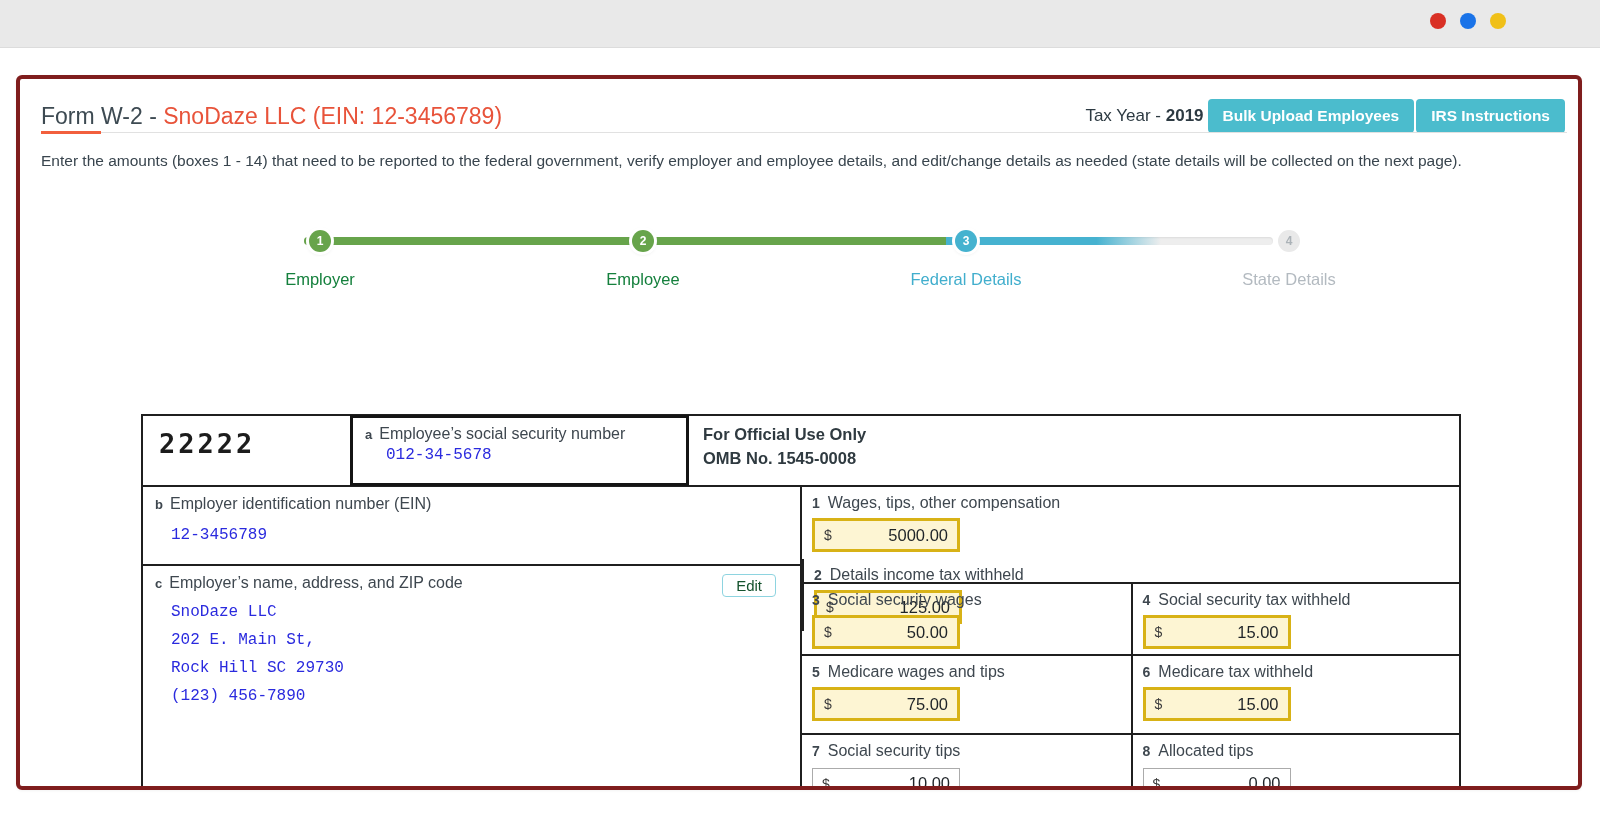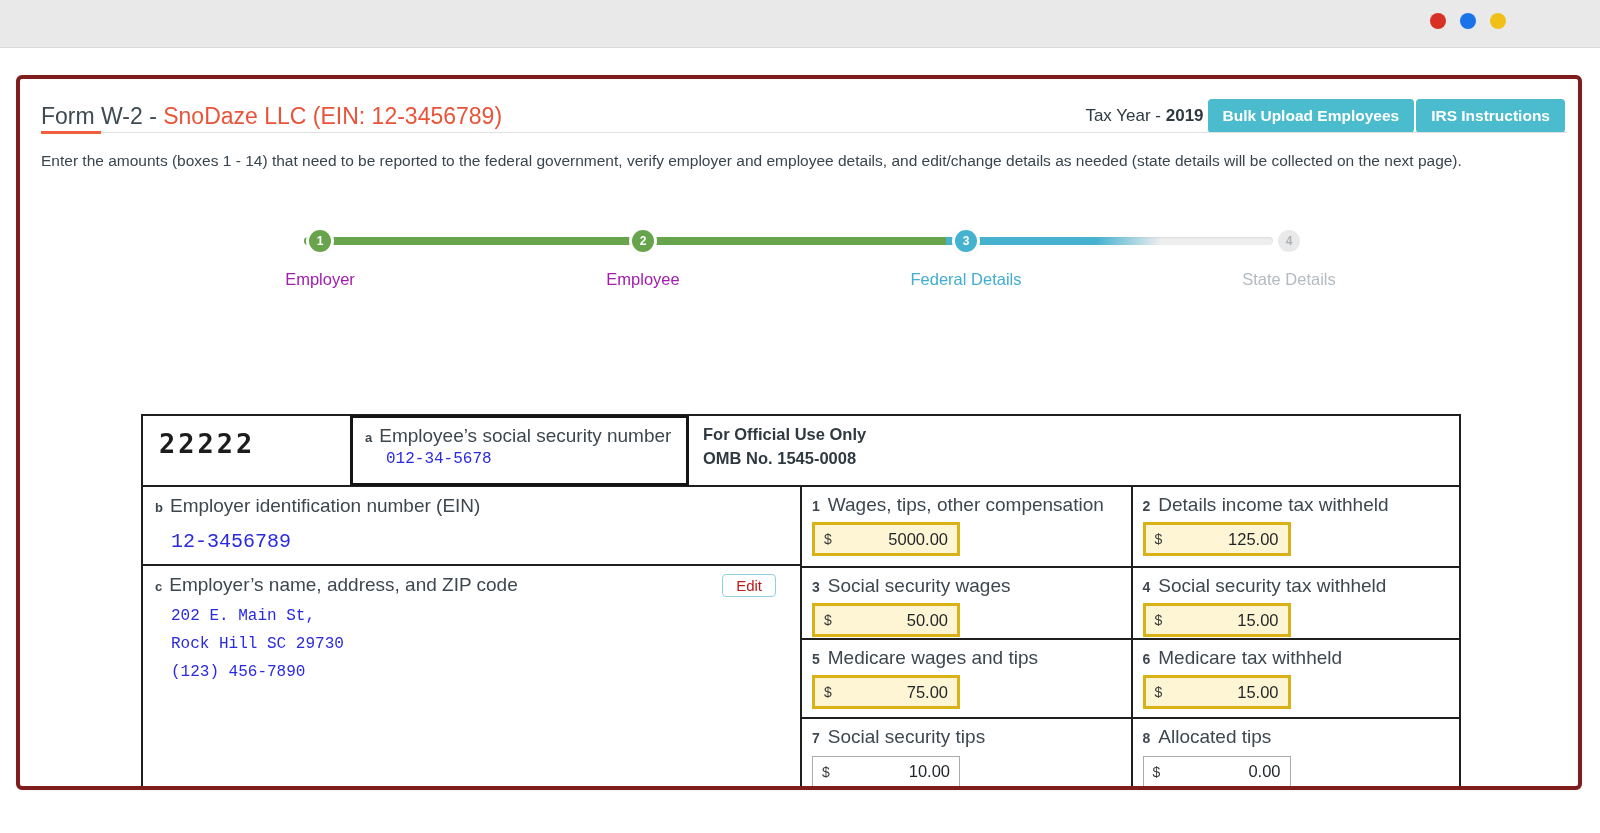--- a/index.html
+++ b/index.html
@@ -43,21 +43,21 @@
   .track { left:284px; width:969px; background:#eeeeee; box-shadow:inset 0 1px 2px rgba(0,0,0,0.08); }
   .seg-green { left:284px; width:646px; background:#67a44b; }
   .seg-blue { left:926px; width:215px; background:linear-gradient(to right,#46b2d0 0%,#46b2d0 70%,rgba(70,178,208,0) 100%); border-radius:0 4px 4px 0; }
   .circle { position:absolute; top:13px; width:22px; height:22px; border-radius:50%;
     display:flex; align-items:center; justify-content:center; font-size:12px; font-weight:bold;
     color:#fff; box-shadow:0 0 0 3px #ffffff, 0 1px 4px rgba(0,0,0,0.25); cursor:pointer; }
   .circle.done { background:#67a44b; }
   .circle.active { background:#45b2cf; }
   .circle.todo { background:#e9e9e9; color:#abb2b7; box-shadow:0 0 0 3px #ffffff, 0 1px 3px rgba(0,0,0,0.12); }
   .step-label { position:absolute; top:53px; width:220px; text-align:center; font-size:16.5px; cursor:pointer; }
-  .step-label.done { color:#a21caf; }
+  .step-label.done { color:#15803d; }
   .step-label.active { color:#41aecd; }
   .step-label.todo { color:#b3bac0; }
   .c1{ left:289px; } .c2{ left:612px; } .c3{ left:935px; } .c4{ left:1258px; }
   .l1{ left:190px; } .l2{ left:513px; } .l3{ left:836px; } .l4{ left:1159px; }
 
   
   .sumbar { position:absolute; left:121px; top:256px; width:1320px; height:48px;
     border:1px solid #e3e3e3; border-radius:4px; background:#fff; display:flex;
     align-items:center; box-shadow:1px 2px 3px rgba(0,0,0,0.05); font-size:16.5px; }
   .sum-half { display:flex; align-items:center; padding-left:14px; width:50%; }
@@ -68,38 +68,38 @@
   .w2 { position:absolute; left:121px; top:335px; width:1320px; height:450px;
     border:2px solid #1f1f1f; border-bottom:none; background:#fff; color:#3e474f; }
   .rowA { display:flex; height:71px; border-bottom:2px solid #1f1f1f; }
   .cell-code { width:207px; padding:12px 0 0 16px;
     font-family:"DejaVu Sans Mono", monospace; font-weight:bold; font-size:27px;
     letter-spacing:3px; color:#1c1c1c; }
   .cell-ssn { width:339px; border:3px solid #141414; margin:-1px 0 -1px 0; padding:7px 12px; }
   .cell-official { flex:1; padding:7px 14px; font-size:16.5px; font-weight:600; color:#2f3a40; line-height:1.45; }
   .letter { font-weight:bold; font-size:13px; margin-right:7px; }
   .boxnum { font-weight:bold; font-size:14px; margin-right:8px; }
-  .box-label { font-size:19px; }
+  .box-label { font-size:16px; }
   .blue { color:#2a2ade;font-family:Liberation Mono, monospace; }
   .ssn-val { margin:3px 0 0 21px; font-size:16px; }
 
   .w2-body { display:flex; height:377px; }
   .col-left { width:658px; display:flex; flex-direction:column; }
   .col-right { width:660px; border-left:2px solid #1f1f1f; display:flex; flex-direction:column; }
   .row-b { height:79px; border-bottom:2px solid #1f1f1f; padding:8px 12px; }
-  .ein-val { margin:13px 0 0 16px; font-size:20px; }
+  .ein-val { margin:13px 0 0 16px; font-size:16px; }
   .row-c { flex:1; padding:8px 12px; position:relative; }
-  .editbtn { position:absolute; right:24px; top:8px; background:#fff; color:#b91c1c;
+  .editbtn { position:absolute; right:24px; top:8px; background:#fff; color:#14532d;
     border:1px solid #8ed4e0; border-radius:4px; font-size:15px; padding:2px 13px;
     cursor:pointer; font-family:"Liberation Sans", sans-serif; }
   .addr { margin:12px 0 0 16px; font-size:16px; line-height:1.0; }
   .addr div { margin-bottom:12px; }
 
   .amt-row { display:flex; border-bottom:2px solid #1f1f1f; }
-  .r12 { height:81px; } .r34 { height:72px; } .r56 { height:79px; } .r78 { flex:1; border-bottom:none; }
+  .r12 { height:97px;flex-direction:column; } .r34 { height:72px; } .r56 { height:79px; } .r78 { flex:1; border-bottom:none; }
   .amt-cell { width:50%; padding:7px 10px; }
   .amt-cell + .amt-cell { border-left:2px solid #1f1f1f; }
   .amt-input { margin-top:6px; width:148px; height:34px; display:flex; align-items:center;
     padding:0 9px; cursor:text; }
   .amt-input.hl { border:3px solid #d8b216; background:#fdf5d3; }
   .amt-input.plain { border:1px solid #ababab; background:#fff; height:31px; margin-top:8px; }
   .cur { font-size:14px; color:#3c3c3c; }
   .amt-input input { flex:1; min-width:0; border:none; outline:none; background:transparent;
     text-align:right; font-size:16.5px; color:#1f2428; font-family:"Liberation Sans", sans-serif; }
 </style>
@@ -163,20 +163,21 @@
     <div class="w2-body">
       <div class="col-left">
         <div class="row-b">
           <div><span class="letter">b</span><span class="box-label">Employer identification number (EIN)</span></div>
           <div class="ein-val blue">12-3456789</div>
         </div>
         <div class="row-c">
           <div><span class="letter">c</span><span class="box-label">Employer’s name, address, and ZIP code</span></div>
           <button class="editbtn">Edit</button>
           <div class="addr blue">
+            <div>SnoDaze LLC</div>
             <div>202 E. Main St,</div>
             <div>Rock Hill SC 29730</div>
             <div>(123) 456-7890</div>
           </div>
         </div>
       </div>
 
       <div class="col-right">
         <div class="amt-row r12">
           <div class="amt-cell">

